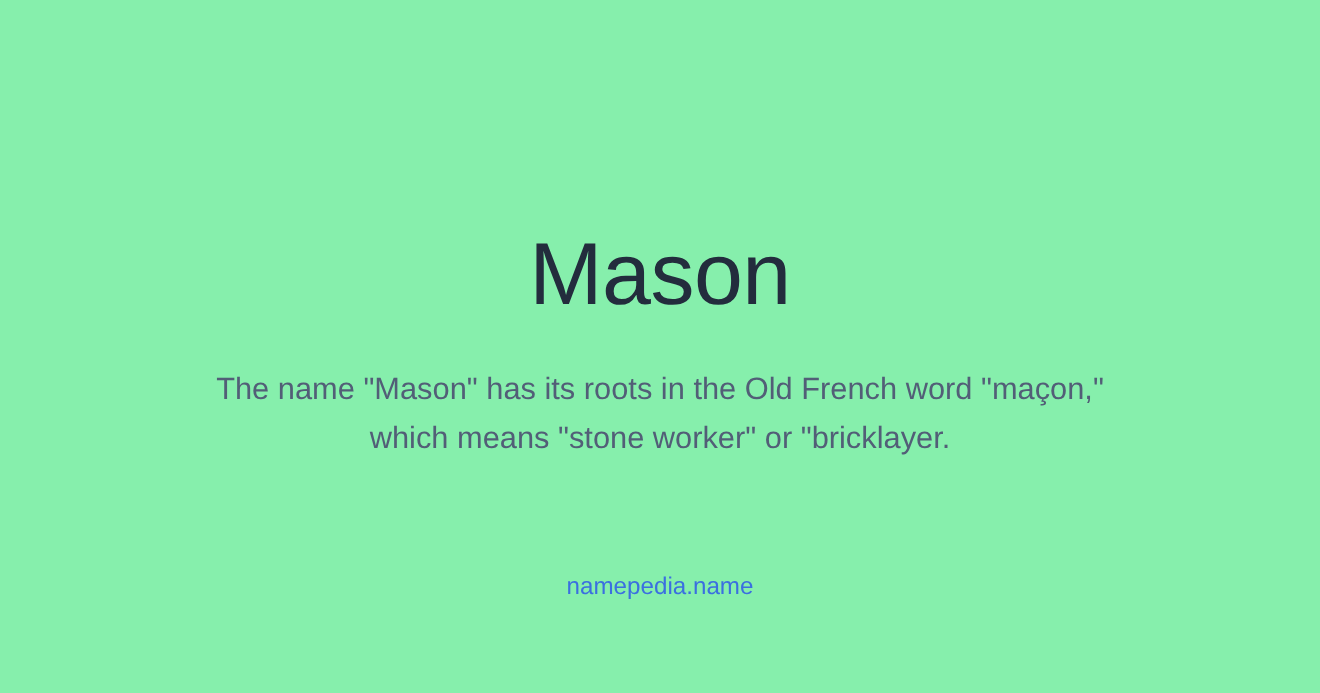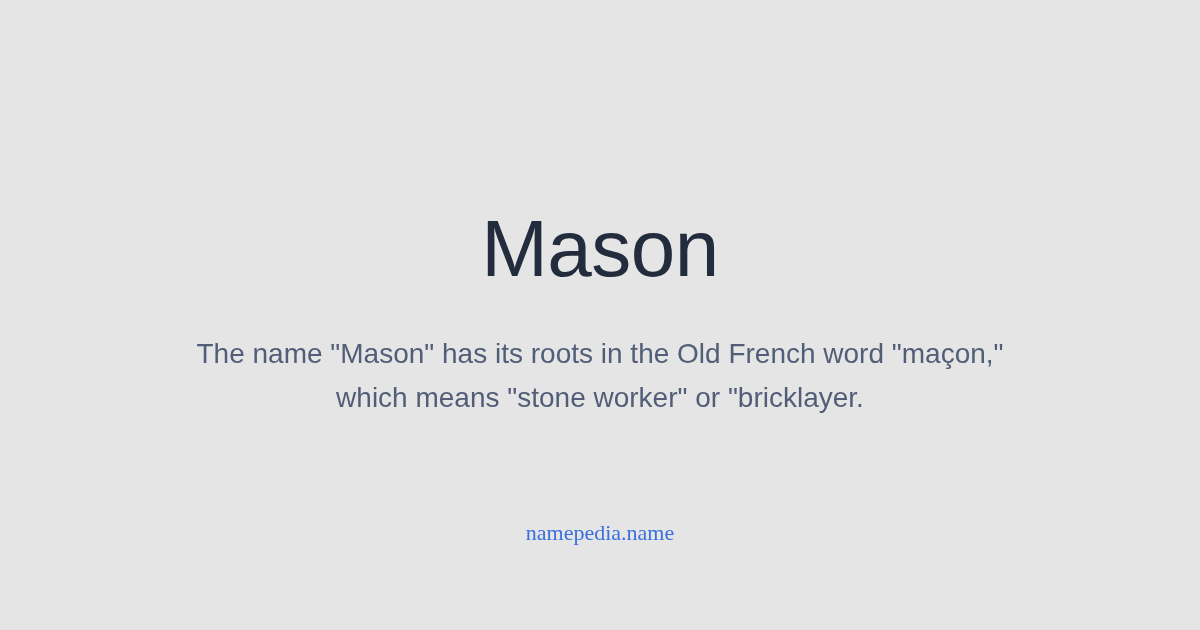--- a/index.html
+++ b/index.html
@@ -11,21 +11,21 @@
     height: 630px;
     background: #ffffff;
     font-family: "Liberation Sans", sans-serif;
     overflow: hidden;
   }
 
   .card {
     position: relative;
     width: 1200px;
     height: 630px;
-    background: #e5e5e5;
+    background: #86efac;
     display: flex;
     flex-direction: column;
     align-items: center;
     box-sizing: border-box;
   }
 
   .name-title {
     position: absolute;
     top: 0;
     left: 0;
@@ -64,21 +64,21 @@
     width: 1200px;
     text-align: center;
   }
 
   .site-link {
     font-size: 22px;
     line-height: 30px;
     font-weight: 400;
     color: #3b6fe0;
     text-decoration: none;
-    font-family: Liberation Serif, serif;
+    font-family: Liberation Sans, sans-serif;
     cursor: pointer;
   }
 </style>
 </head>
 <body>
 
 <div class="card">
 
   <h1 class="name-title">Mason</h1>
 

